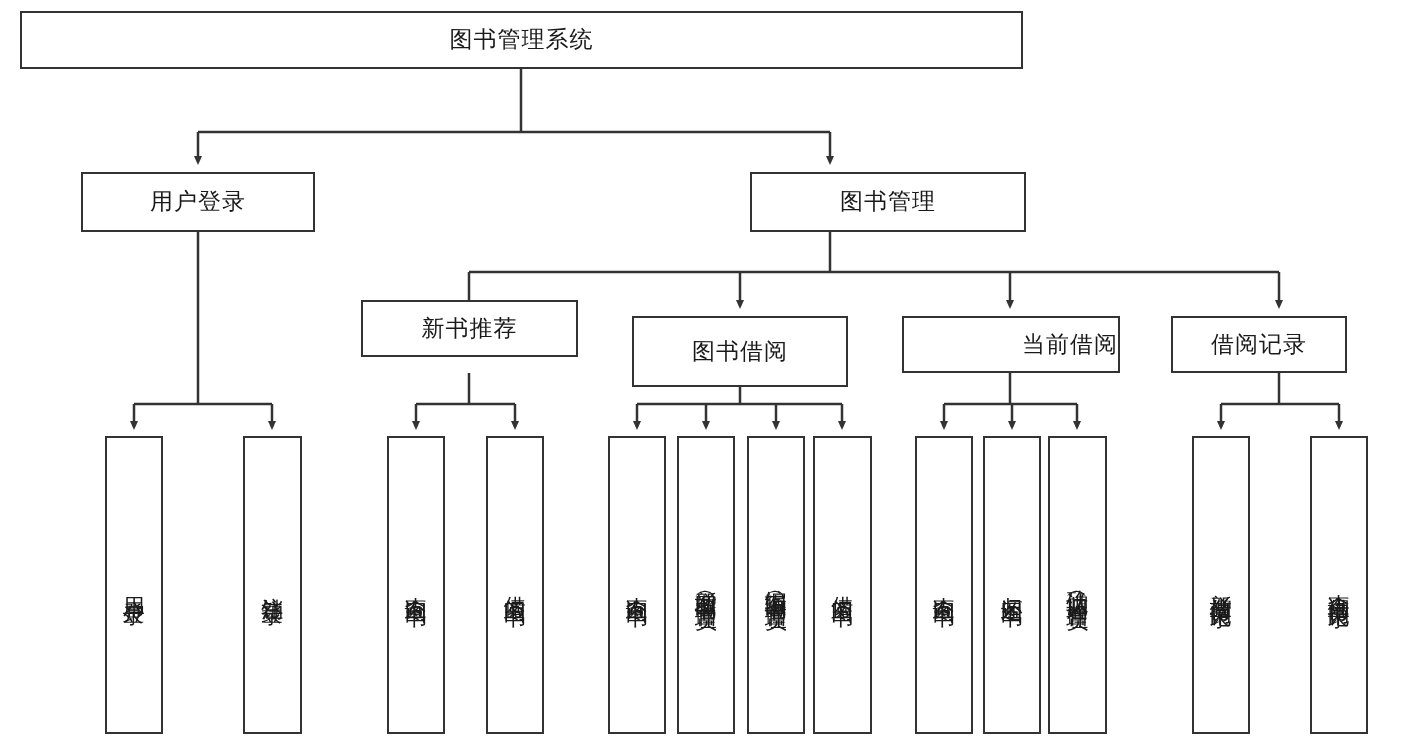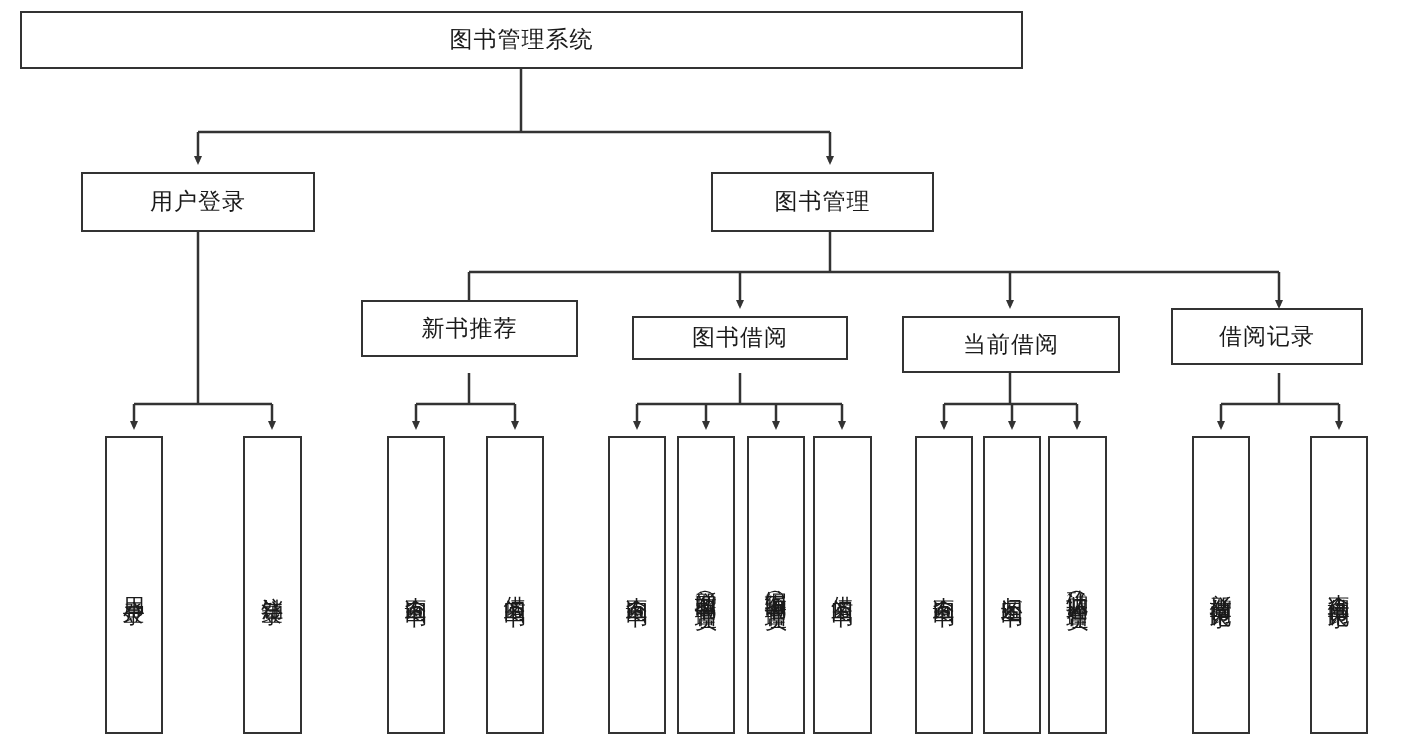--- a/index.html
+++ b/index.html
@@ -122,34 +122,34 @@
     </g>
   </svg>
 
   <div class="node horiz" style="left:20px;top:11px;width:1003px;height:58px;">
     <span class="label">图书管理系统</span>
   </div>
 
   <div class="node horiz" style="left:81px;top:172px;width:234px;height:60px;">
     <span class="label">用户登录</span>
   </div>
-  <div class="node horiz" style="left:711px;top:172px;width:223px;height:60px;">
+  <div class="node horiz" style="left:750px;top:172px;width:276px;height:60px;">
     <span class="label">图书管理</span>
   </div>
 
   <div class="node horiz" style="left:361px;top:300px;width:217px;height:57px;">
     <span class="label">新书推荐</span>
   </div>
-  <div class="node horiz" style="left:632px;top:316px;width:216px;height:44px;">
+  <div class="node horiz" style="left:632px;top:316px;width:216px;height:71px;">
     <span class="label">图书借阅</span>
   </div>
-  <div class="node horiz" style="left:902px;top:316px;width:218px;height:57px;">
+  <div class="node horiz" style="left:902px;top:316px;width:218px;height:57px;justify-content:flex-end;">
     <span class="label">当前借阅</span>
   </div>
-  <div class="node horiz" style="left:1171px;top:308px;width:192px;height:57px;">
+  <div class="node horiz" style="left:1171px;top:316px;width:176px;height:57px;">
     <span class="label">借阅记录</span>
   </div>
 
   <div class="node vert" style="left:105px;top:436px;width:58px;height:298px;">
     <span class="label">用户登录</span>
   </div>
   <div class="node vert" style="left:243px;top:436px;width:59px;height:298px;">
     <span class="label">注销登录</span>
   </div>
   <div class="node vert" style="left:387px;top:436px;width:58px;height:298px;">

